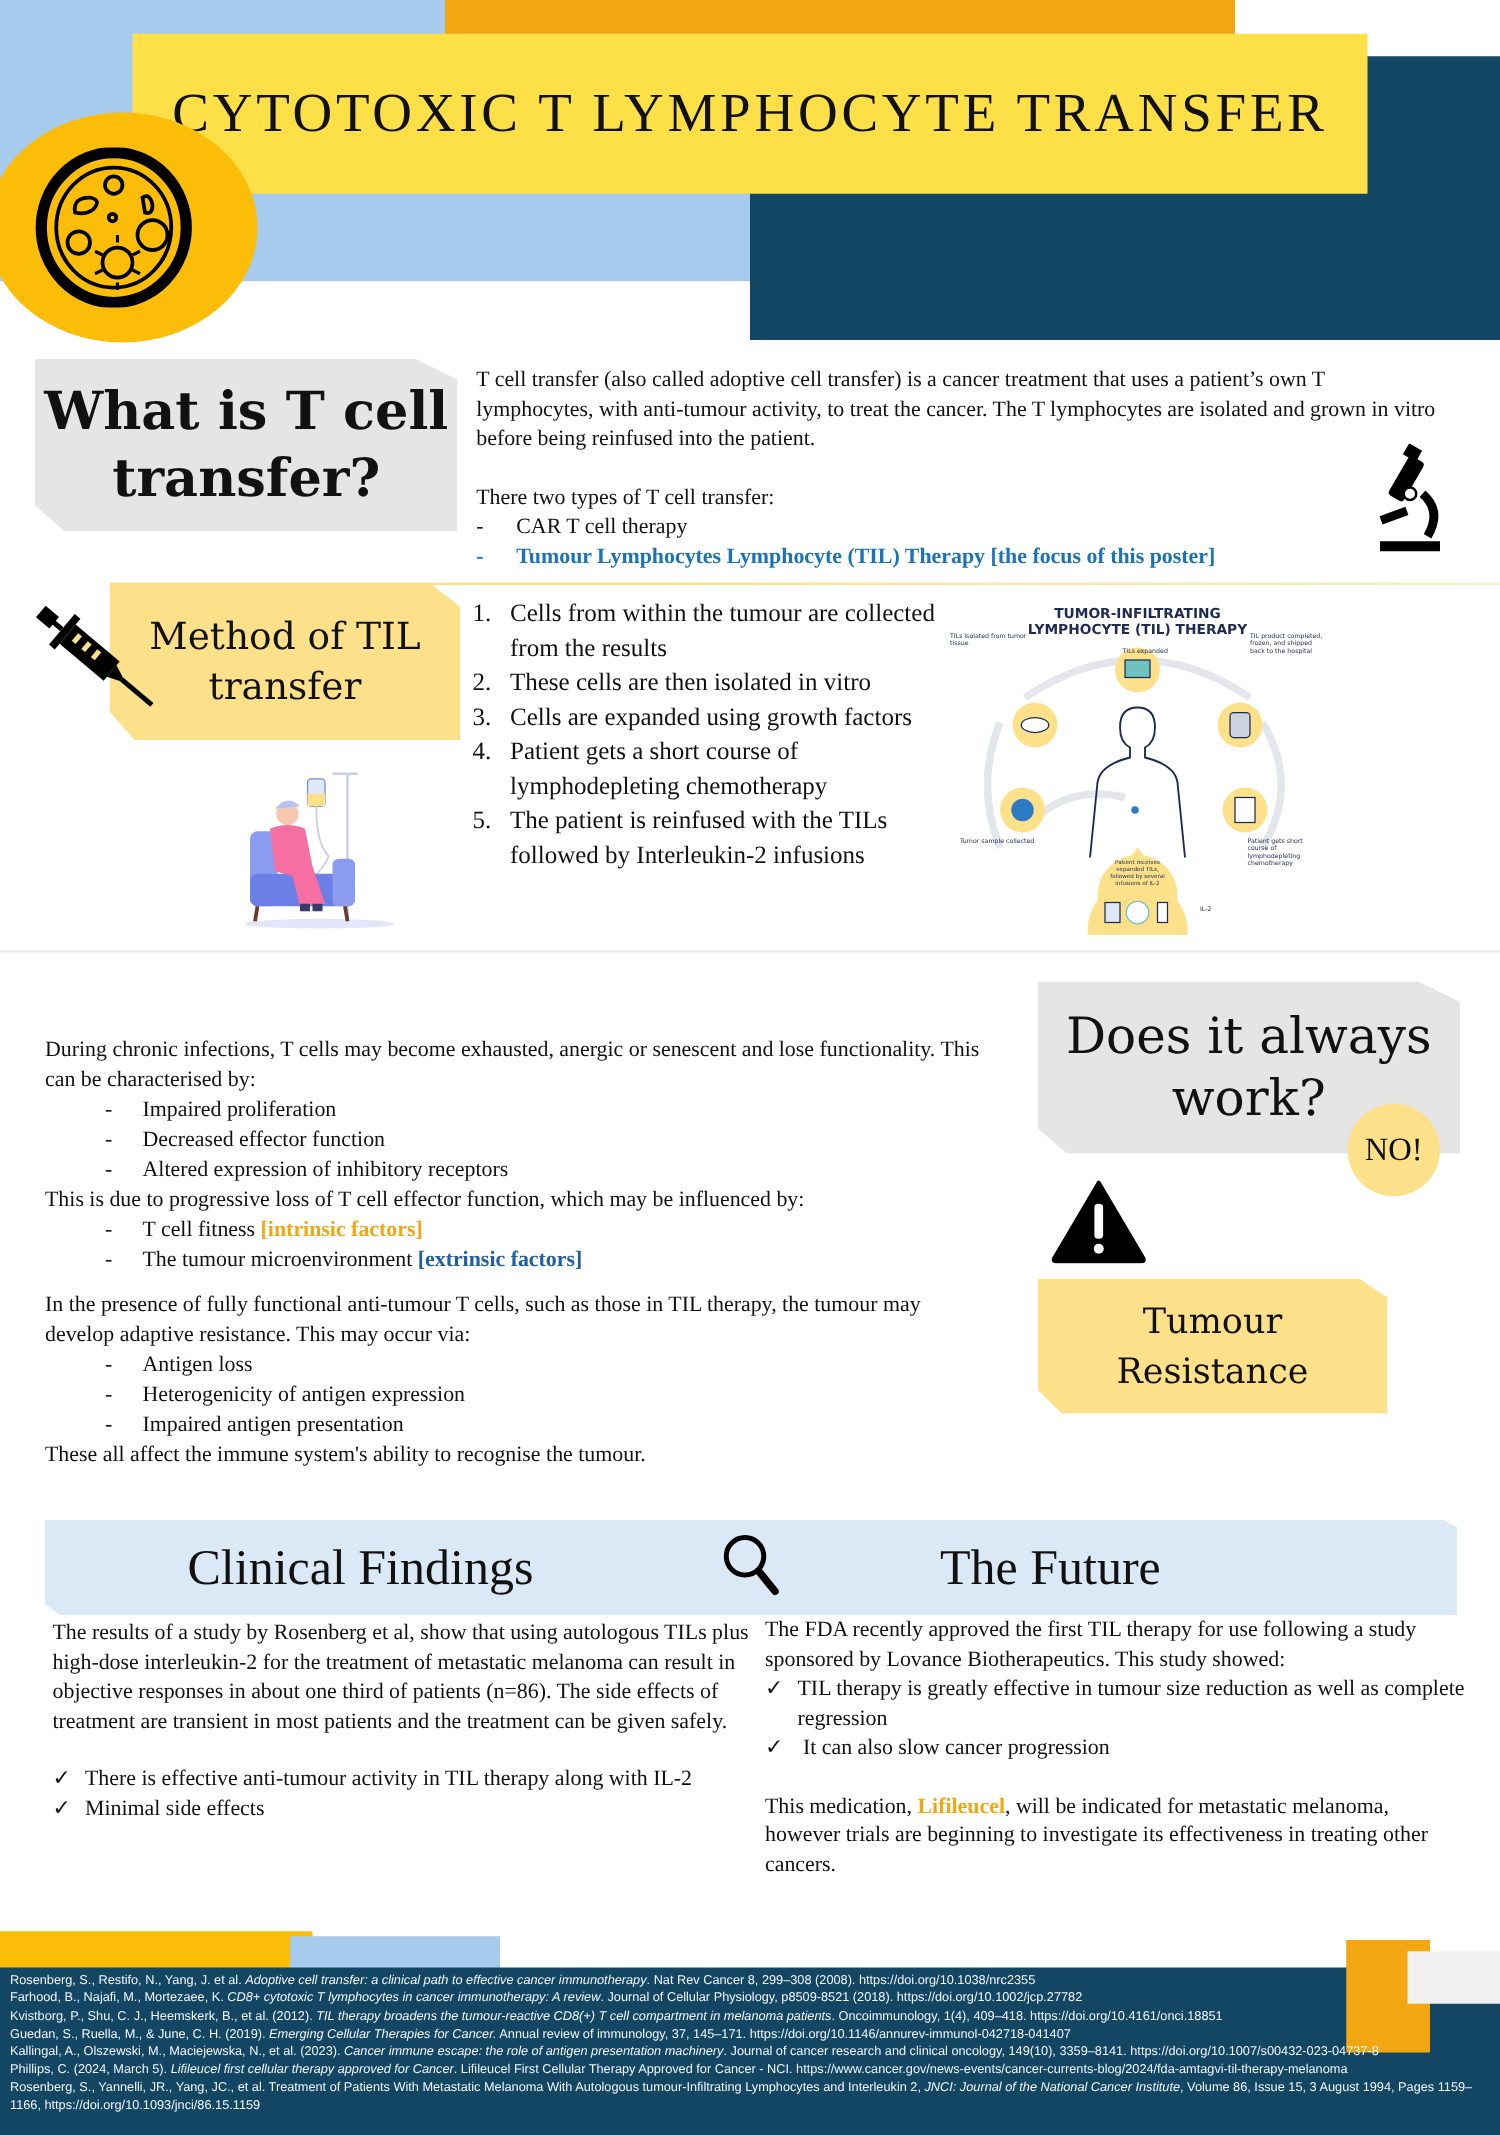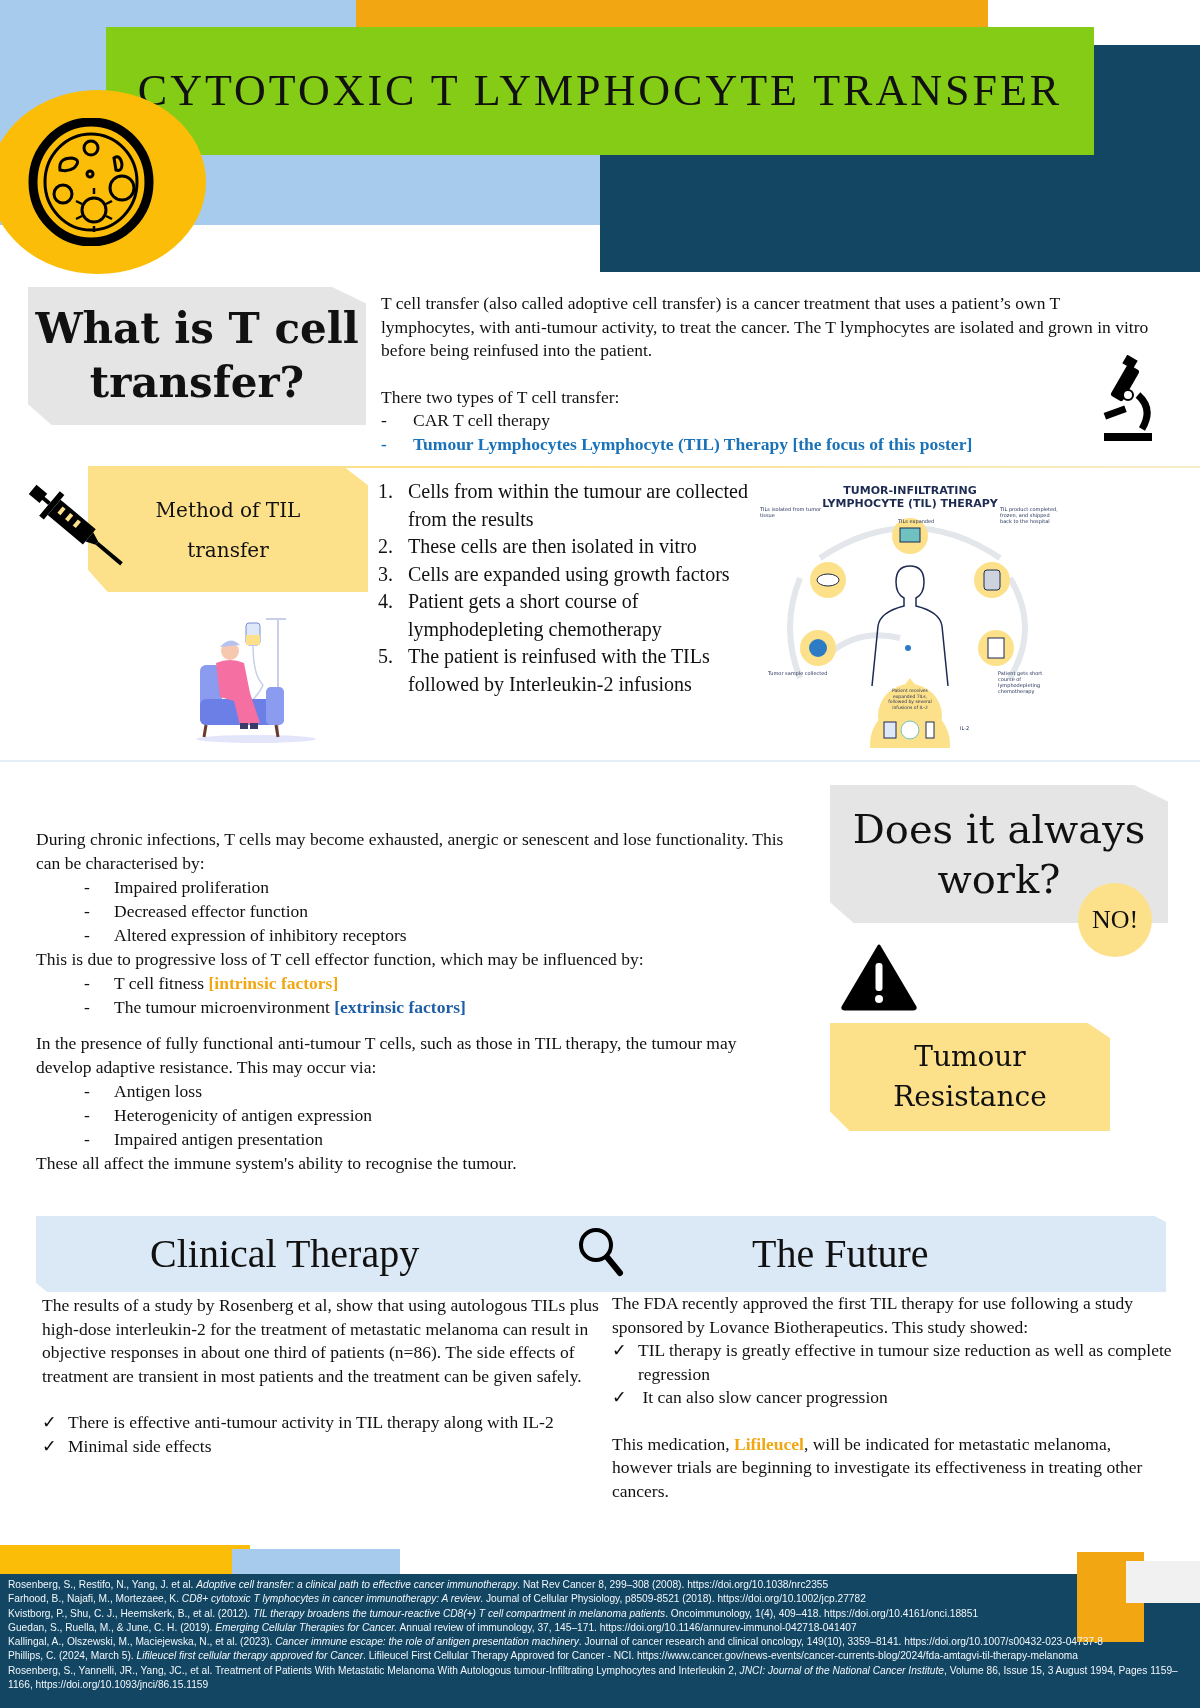--- a/index.html
+++ b/index.html
@@ -4,21 +4,21 @@
 <style>
   * { box-sizing: border-box; margin: 0; padding: 0; }
   html, body { width: 1200px; height: 1708px; background: #ffffff; overflow: hidden; }
   body { position: relative; font-family: "Liberation Serif", "DejaVu Serif", serif; color: #111; }
   .abs { position: absolute; }
 
   
   .hdr-lightblue { left: 0; top: 0; width: 600px; height: 225px; background: #a7cbec; }
   .hdr-orange { left: 356px; top: 0; width: 632px; height: 28px; background: #f2a712; }
   .hdr-navy { left: 600px; top: 45px; width: 600px; height: 227px; background: #124663; }
-  .hdr-title-box { left: 106px; top: 27px; width: 988px; height: 128px; background: #84cc16;
+  .hdr-title-box { left: 106px; top: 27px; width: 988px; height: 128px; background: #fde047;
     display: flex; flex-direction: column; align-items: center; justify-content: center; }
   .hdr-title-line { font-family: "Liberation Serif", serif; font-size: 44px; letter-spacing: 3px; line-height: 54px; color: #111; }
   .hdr-circle { left: -10px; top: 90px; width: 216px; height: 184px; border-radius: 50%; background: #fbbd07; }
   .dish { left: 28px; top: 118px; width: 126px; height: 128px; }
 
   
   .box-blue { background: #e5e5e5; clip-path: polygon(0 0, 90% 0, 100% 12%, 100% 100%, 7% 100%, 0 85%); }
   .box-yellow { background: #fde18a; clip-path: polygon(0 0, 92% 0, 100% 14%, 100% 100%, 7% 100%, 0 82%); }
   .heading { display: flex; flex-direction: column; align-items: center; justify-content: center; text-align: center; }
 
@@ -30,21 +30,21 @@
   .intro-list div { display: flex; }
   .intro-list .dash { width: 32px; }
   .blue-txt { color: #1a72b8; font-weight: bold; }
   .orange-txt { color: #f2a712; font-weight: bold; }
   .navy-txt { color: #1d5ea6; font-weight: bold; }
 
   .micro { left: 1098px; top: 355px; width: 58px; height: 88px; }
   .divider1 { left: 88px; top: 466px; width: 1112px; height: 2px; background: linear-gradient(90deg, #fde18a 0 40%, #f7edc8 100%); }
 
   .method-box { left: 88px; top: 468px; width: 280px; height: 124px; }
-  .method-box .t { font-size: 20px; line-height: 40px; font-family: "DejaVu Serif", serif; }
+  .method-box .t { font-size: 30px; line-height: 40px; font-family: "DejaVu Serif", serif; }
   .syringe { left: 24px; top: 478px; width: 100px; height: 92px; }
 
   .method-list { left: 378px; top: 478px; width: 370px; font-size: 20px; line-height: 27.5px; }
   .method-list li { list-style: none; display: flex; }
   .method-list .n { width: 30px; flex-shrink: 0; }
 
   .patient { left: 186px; top: 615px; width: 140px; height: 128px; }
   .til-diagram { left: 760px; top: 478px; width: 300px; height: 270px; }
   .til-title { position: absolute; left: 0; top: 6px; width: 300px; text-align: center; font-family: "DejaVu Sans", sans-serif; font-weight: bold; font-size: 11px; line-height: 13px; color: #1d2b52; }
 
@@ -292,21 +292,21 @@
   <path d="M39 3 L75 64 Q76 66 73 66 L5 66 Q2 66 3 64 Z" fill="#000" stroke="#000" stroke-width="3" stroke-linejoin="round"></path>
   <rect x="35.5" y="20" width="7" height="28" rx="3" fill="#fff"></rect>
   <circle cx="39" cy="56" r="4" fill="#fff"></circle>
 </svg>
 <div class="abs resist-box box-yellow heading">
   <div class="t">Tumour</div>
   <div class="t">Resistance</div>
 </div>
 
 <div class="abs find-bar"></div>
-<div class="abs find-title find-left">Clinical Therapy</div>
+<div class="abs find-title find-left">Clinical Findings</div>
 <div class="abs find-title find-right">The Future</div>
 <svg class="abs mag" viewBox="0 0 48 52">
   <circle cx="20" cy="20" r="15" fill="none" stroke="#000" stroke-width="4"></circle>
   <line x1="31" y1="32" x2="44" y2="48" stroke="#000" stroke-width="6" stroke-linecap="round"></line>
 </svg>
 
 <div class="abs clin-text">
   <div>The results of a study by Rosenberg et al, show that using autologous TILs plus high-dose interleukin-2  for the treatment of metastatic melanoma can result in objective responses in about one third of patients (n=86). The side effects of treatment are transient in most patients and the treatment can be given safely.</div>
   <div class="gap"></div>
   <div class="chk">

